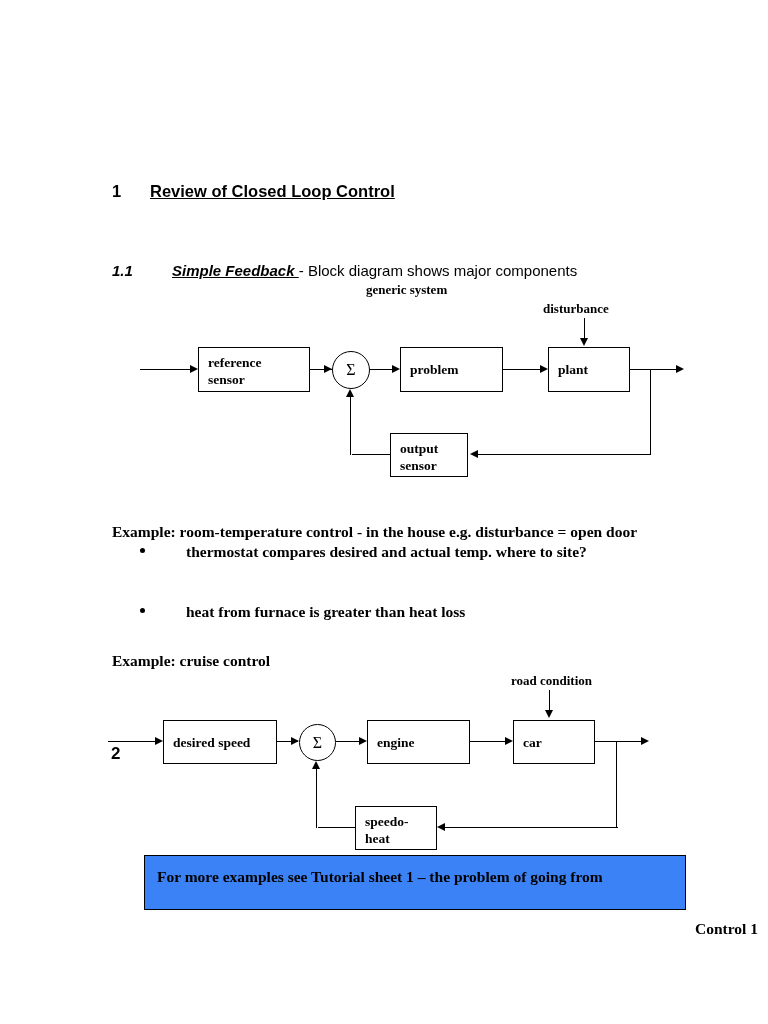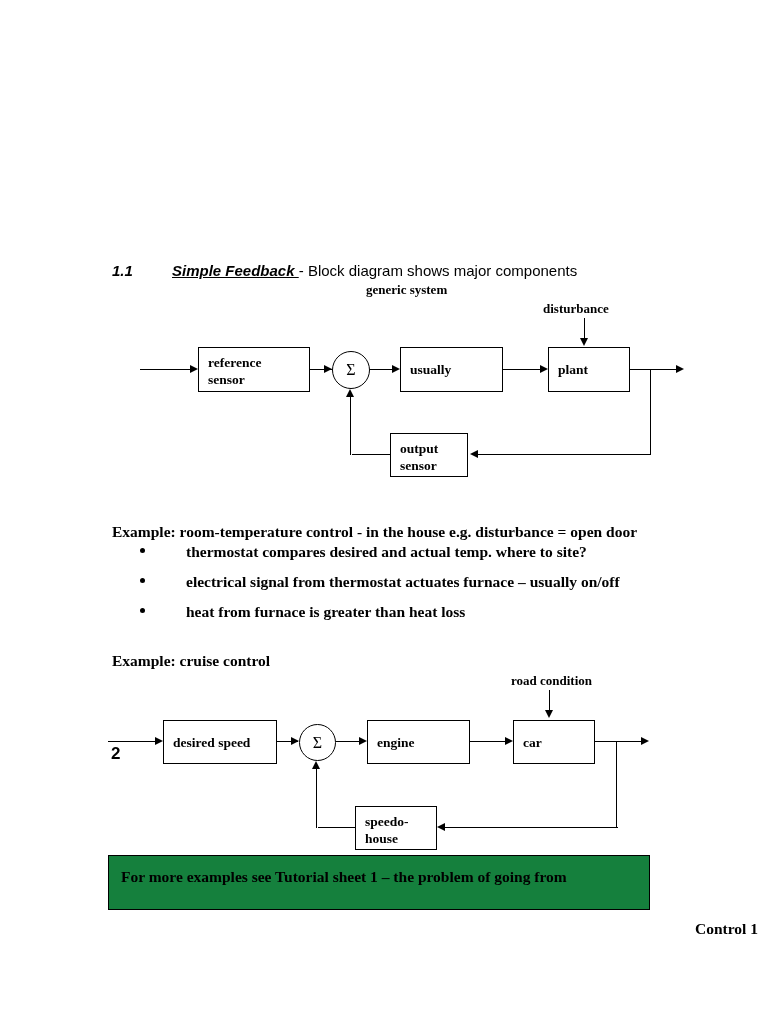--- a/index.html
+++ b/index.html
@@ -147,40 +147,44 @@
   
   .page-num {
     font-family: "Liberation Sans", "DejaVu Sans", sans-serif;
     font-weight: bold;
     font-size: 17px;
   }
   .note-box {
     position: absolute;
     border: 1.6px solid #000;
     box-sizing: border-box;
-    background: #15803d;
+    background: #3b82f6;
     padding: 10px 12px 10px 12px;
     font-family: "Liberation Serif", "DejaVu Serif", serif;
     font-weight: bold;
     font-size: 15.5px;
     line-height: 21px;
+    margin-left: 36px;
   }
   .footer {
     font-family: "Liberation Serif", "DejaVu Serif", serif;
     font-weight: bold;
     font-size: 15.5px;
     white-space: nowrap;
     margin-left: 40px;
   }
 </style>
 </head>
 <body>
 
 <div id="page">
 
+  <div class="abs h1-row">
+    <span class="h1-num">1</span><span class="h1-text">Review of Closed Loop Control</span>
+  </div>
 
   <div class="abs h2-row">
     <span class="h2-num">1.1</span><span class="h2-strong">Simple Feedback </span><span class="h2-rest">- Block diagram shows major components</span>
   </div>
 
   <div class="abs" style="left:0;top:0;width:768px;height:500px;">
 
     <div class="dlabel" style="left:366px;top:282px;">generic system</div>
     <div class="dlabel" style="left:543px;top:301px;">disturbance</div>
 
@@ -191,21 +195,21 @@
 sensor</div>
 
     <div class="hline" style="left:310px;top:369px;width:22px;"></div>
     <div class="arrow-r" style="left:324px;top:365px;"></div>
 
     <div class="sumc" style="left:332px;top:351px;width:38px;height:38px;">Σ</div>
 
     <div class="hline" style="left:370px;top:369px;width:24px;"></div>
     <div class="arrow-r" style="left:392px;top:365px;"></div>
 
-    <div class="blk center" style="left:400px;top:347px;width:103px;height:45px;">usually</div>
+    <div class="blk center" style="left:400px;top:347px;width:103px;height:45px;">problem</div>
 
     <div class="hline" style="left:503px;top:369px;width:38px;"></div>
     <div class="arrow-r" style="left:540px;top:365px;"></div>
 
     <div class="vline" style="left:584px;top:318px;height:22px;"></div>
     <div class="arrow-d" style="left:580px;top:338px;"></div>
 
     <div class="blk center" style="left:548px;top:347px;width:82px;height:45px;">plant</div>
 
     <div class="hline" style="left:630px;top:369px;width:47px;"></div>
@@ -222,24 +226,20 @@
     <div class="vline" style="left:350px;top:397px;height:58px;"></div>
     <div class="arrow-u" style="left:346px;top:389px;"></div>
   </div>
 
   <div class="abs body-bold" style="left:112px;top:523px;">Example: room-temperature control  - in the house e.g. disturbance = open door</div>
 
   <div class="abs bullet-row" style="left:140px;top:543px;width:560px;">
     <span class="bullet-dot"></span>
     <span class="bullet-text">thermostat compares desired and actual temp.   where to site?</span>
   </div>
-  <div class="abs bullet-row" style="left:140px;top:573px;width:560px;">
-    <span class="bullet-dot"></span>
-    <span class="bullet-text">electrical signal from thermostat actuates furnace – usually on/off</span>
-  </div>
   <div class="abs bullet-row" style="left:140px;top:603px;width:560px;">
     <span class="bullet-dot"></span>
     <span class="bullet-text">heat from furnace is greater than heat loss</span>
   </div>
 
   <div class="abs body-bold" style="left:112px;top:652px;">Example: cruise control</div>
 
   <div class="abs" style="left:0;top:0;width:768px;height:1024px;">
 
     <div class="dlabel" style="left:511px;top:673px;">road condition</div>
@@ -270,21 +270,21 @@
     <div class="blk center" style="left:513px;top:720px;width:82px;height:44px;">car</div>
 
     <div class="hline" style="left:595px;top:741px;width:47px;"></div>
     <div class="arrow-r" style="left:641px;top:737px;"></div>
 
     <div class="vline" style="left:616px;top:741px;height:87px;"></div>
     <div class="hline" style="left:445px;top:827px;width:173px;"></div>
     <div class="arrow-l" style="left:437px;top:823px;"></div>
 
     <div class="blk" style="left:355px;top:806px;width:82px;height:44px;">speedo-
-house</div>
+heat</div>
 
     <div class="hline" style="left:318px;top:827px;width:38px;"></div>
     <div class="vline" style="left:316px;top:769px;height:59px;"></div>
     <div class="arrow-u" style="left:312px;top:761px;"></div>
   </div>
 
   <div class="note-box" style="left:108px;top:855px;width:542px;height:55px;">
     <div>For more examples see Tutorial sheet 1 – the problem of going from</div>
   </div>
 

